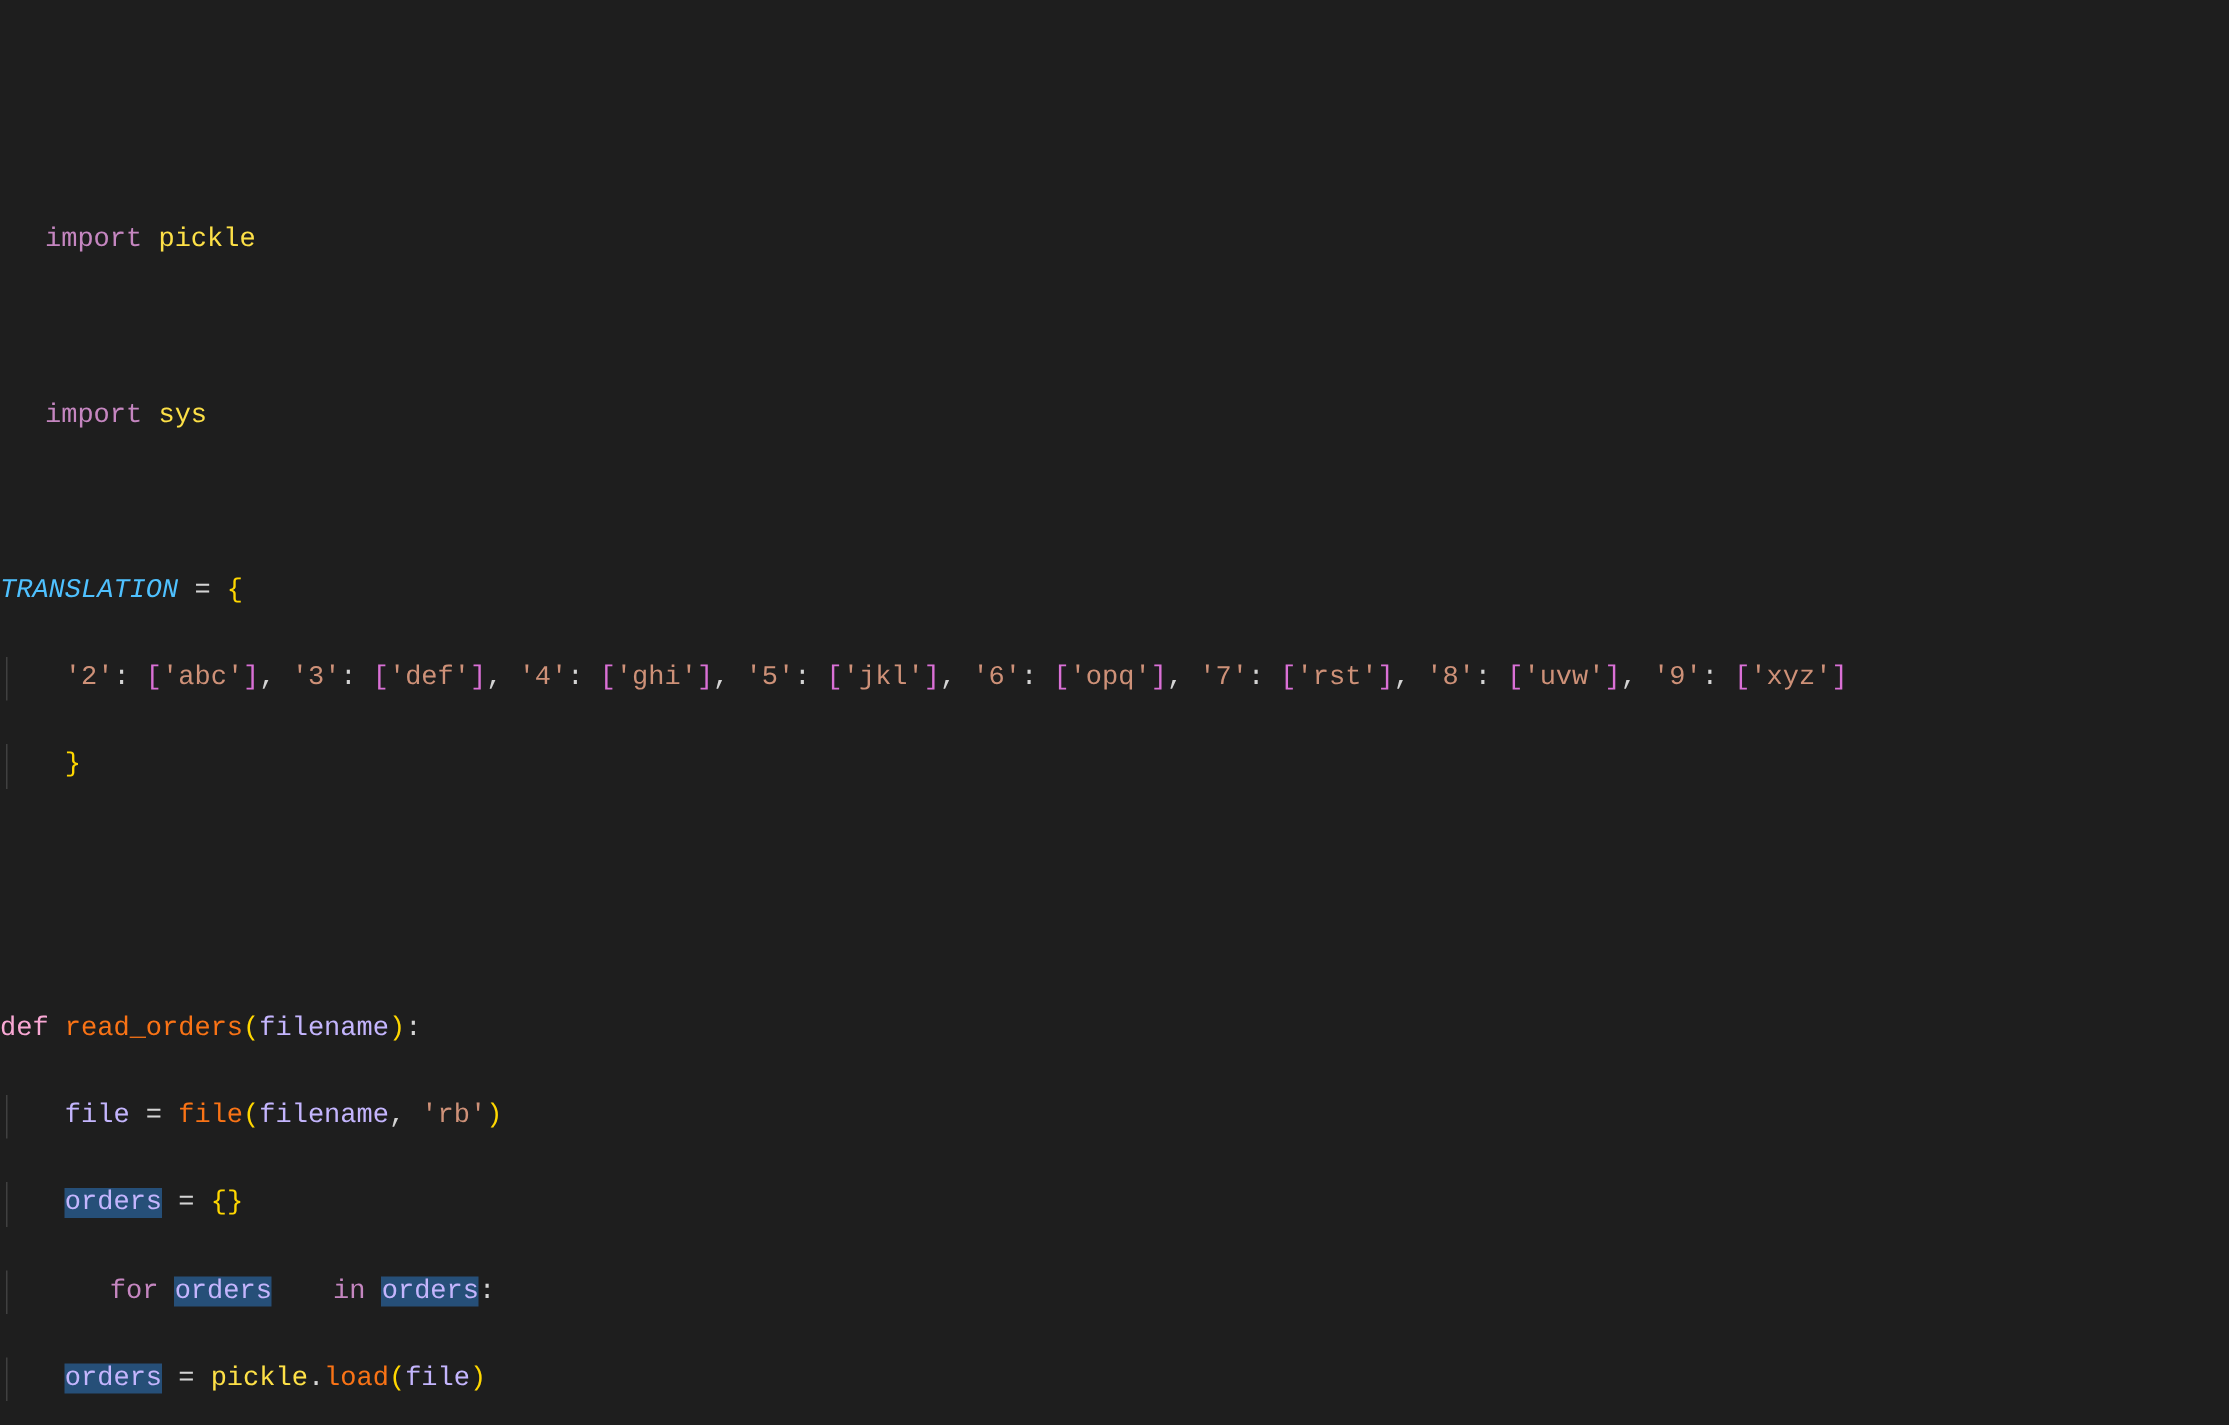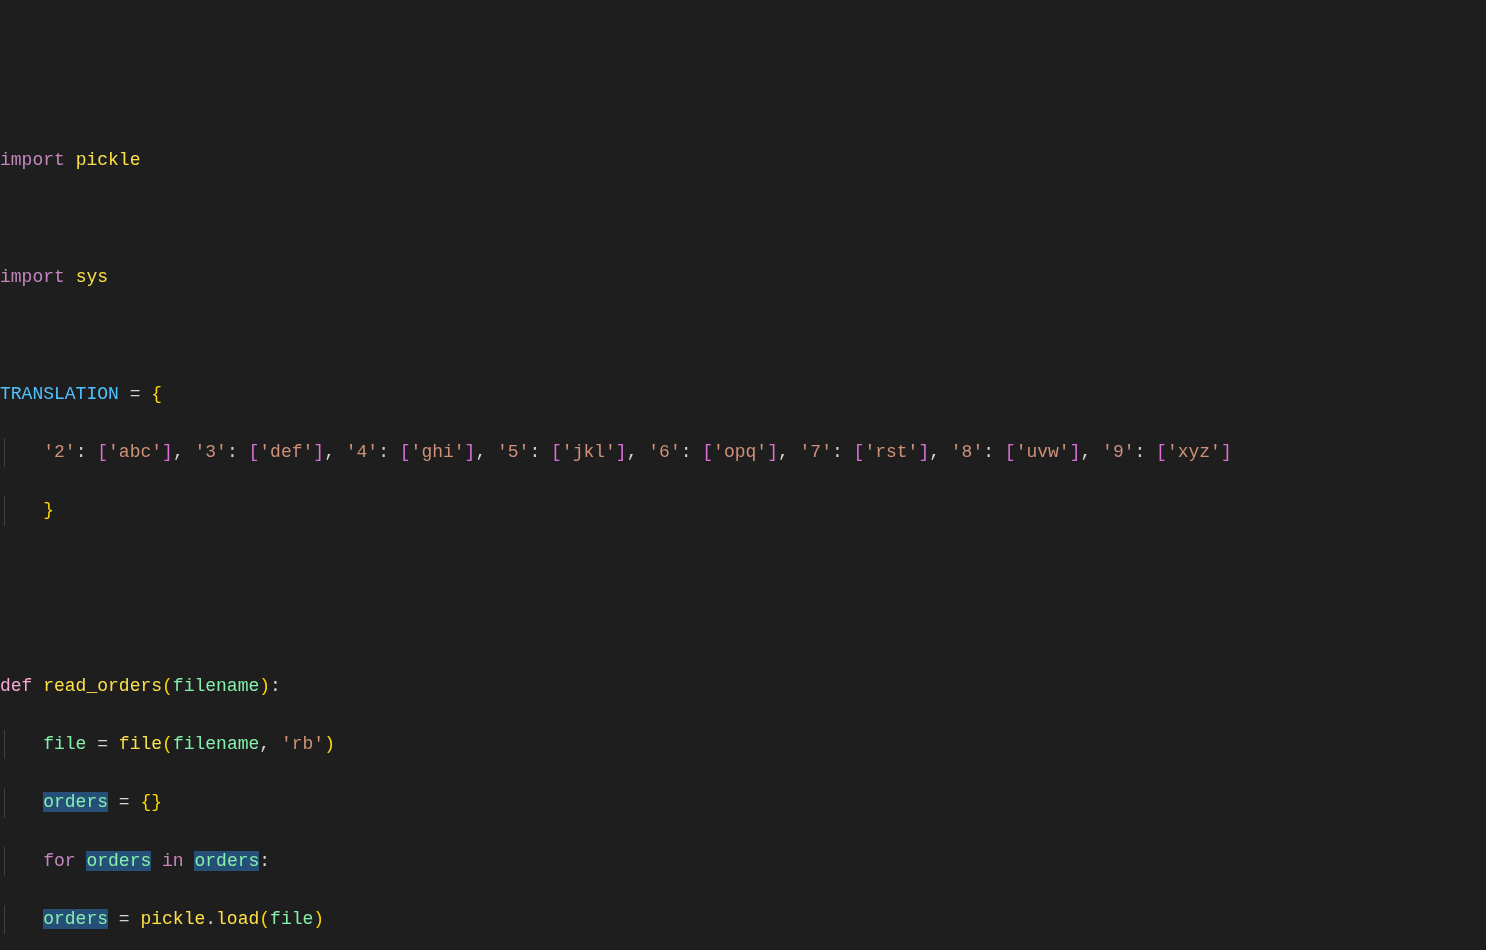--- a/index.html
+++ b/index.html
@@ -29,25 +29,25 @@
     background: #404040;
     top: 0;
     bottom: 0;
   }
   .code {
     position: relative;
     padding-left: 0;
   }
 
   
-  .kw   { color: #c586c0; }   
+  .kw   { color: #c586c0; padding-left: 30px; }   
   .mod  { color: #fde047; }   
-  .const{ color: #4fc1ff; }   
-  .var  { color: #86efac; text-align: center; }   
-  .func { color: #fde047; }   
+  .const{ color: #4fc1ff; font-style: italic; }   
+  .var  { color: #c4b5fd; text-align: center; }   
+  .func { color: #f97316; }   
   .str  { color: #ce9178; }   
   .punc { color: #d4d4d4; }   
   .bracket1 { color: #ffd700; } 
   .bracket2 { color: #da70d6; }   
   .def  { color: #f9a8d4; }   
   .hl   { background: #264f78; margin-top: 14px; } 
 
 </style>
 </head>
 <body>

